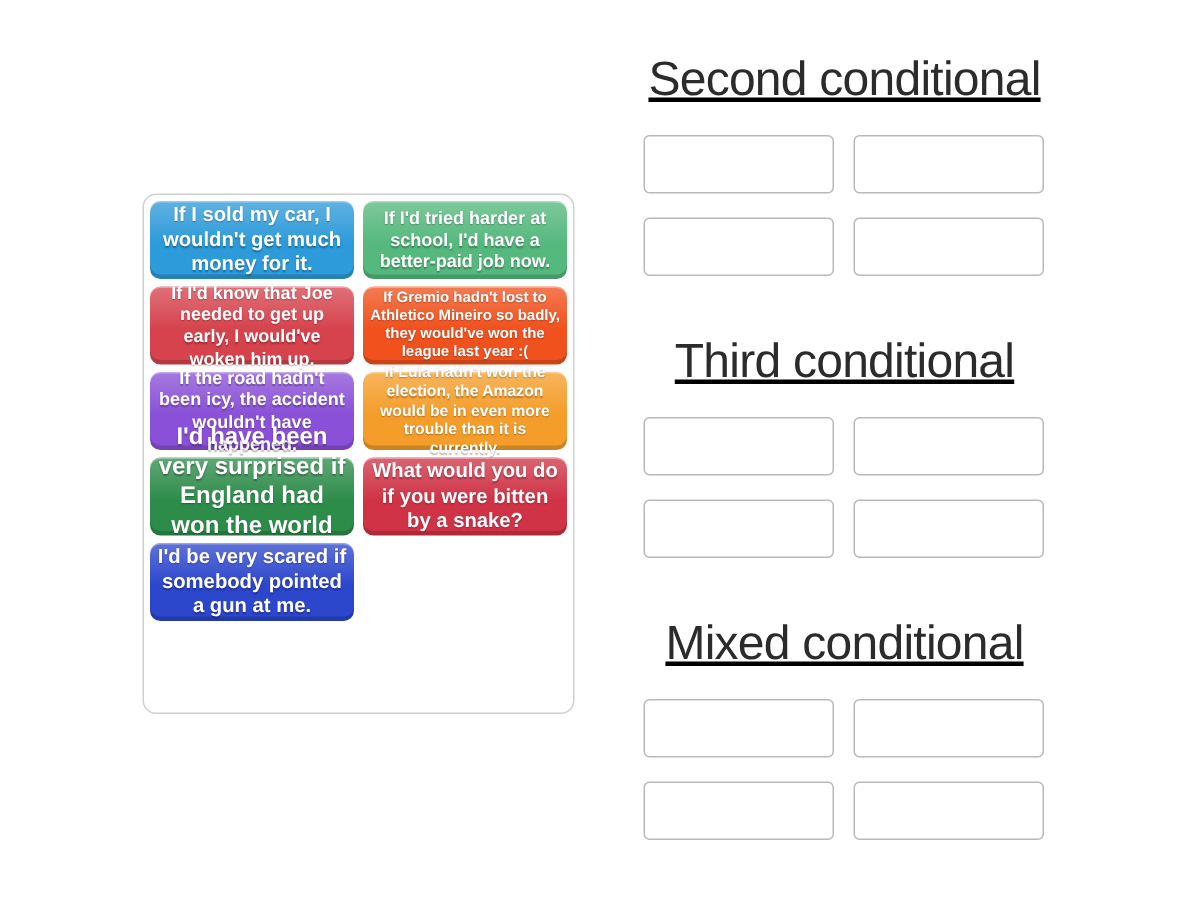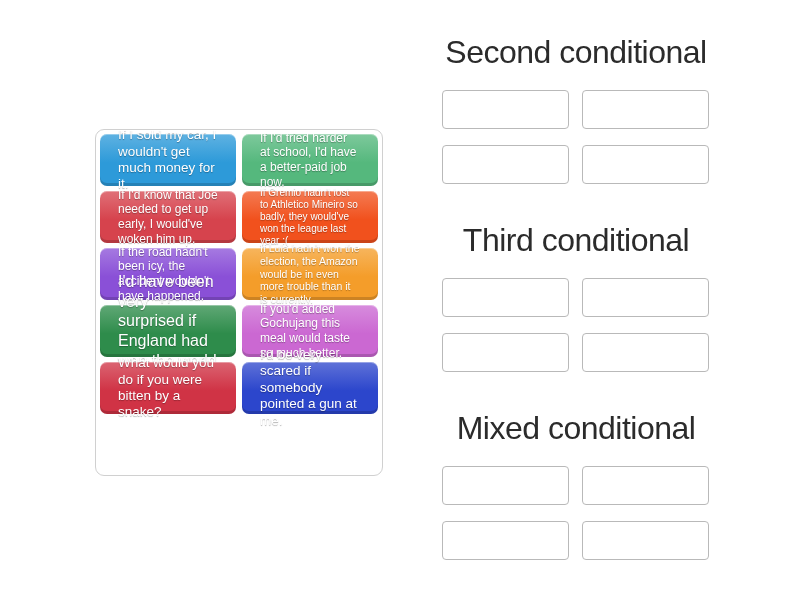--- a/index.html
+++ b/index.html
@@ -11,31 +11,31 @@
 
   
   .tray{
     position:absolute;left:95px;top:129px;
     width:278px;height:337px;padding:4px;
     background:#ffffff;border:1px solid #d0d0d0;border-radius:9px;
     display:grid;grid-template-columns:136px 136px;grid-auto-rows:52px;
     column-gap:6px;row-gap:5px;box-sizing:content-box;
   }
   .card{
-    border-radius:7px;color:#ffffff;font-weight:normal;
-    display:flex;align-items:center;justify-content:center;
-    padding:2px 18px;box-sizing:border-box;line-height:1.22;
+    border-radius:7px;color:#ffffff;font-weight:bold;
+    display:flex;align-items:center;justify-content:center;text-align:center;
+    padding:2px 4px;box-sizing:border-box;line-height:1.22;
     text-shadow:0 1px 1px rgba(0,0,0,0.3);
     box-shadow:inset 0 1px 0 rgba(255,255,255,0.35), inset 0 -3px 0 rgba(0,0,0,0.16);
     cursor:grab;user-select:none;
   }
 
   
   .groups-col{position:absolute;left:427px;top:0;width:268px;height:600px;}
-  .group{position:absolute;left:15px;width:268px;}
+  .group{position:absolute;left:2px;width:268px;text-decoration:underline;}
   .group-0{top:30px;}
   .group-1{top:218px;}
   .group-2{top:406px;}
   .group-title{
     position:relative;left:50%;transform:translateX(-50%);
     width:max-content;white-space:nowrap;
     font-size:32px;line-height:44px;color:#2b2b2b;
     margin:0 0 16px 0;font-weight:normal;letter-spacing:-0.5px;
   }
   .slots{
@@ -53,21 +53,20 @@
 <div class="page">
 
   <div class="tray" id="card-grid">
       <div class="card" style="font-size: 13.5px; background: linear-gradient(rgb(95, 178, 226) 0%, rgb(45, 154, 217) 55%);">If I sold my car, I wouldn't get much money for it.</div>
       <div class="card" style="font-size: 12px; background: linear-gradient(rgb(126, 201, 156) 0%, rgb(85, 184, 125) 55%);">If I'd tried harder at school, I'd have a better-paid job now.</div>
       <div class="card" style="font-size: 12px; background: linear-gradient(rgb(224, 112, 120) 0%, rgb(214, 67, 77) 55%);">If I'd know that Joe needed to get up early, I would've woken him up.</div>
       <div class="card" style="font-size: 10px; background: linear-gradient(rgb(244, 123, 83) 0%, rgb(241, 81, 29) 55%);">If Gremio hadn't lost to Athletico Mineiro so badly, they would've won the league last year :(</div>
       <div class="card" style="font-size: 12px; background: linear-gradient(rgb(166, 122, 225) 0%, rgb(138, 80, 215) 55%);">If the road hadn't been icy, the accident wouldn't have happened.</div>
       <div class="card" style="font-size: 10.5px; background: linear-gradient(rgb(247, 181, 93) 0%, rgb(244, 157, 42) 55%);">If Lula hadn't won the election, the Amazon would be in even more trouble than it is currently.</div>
       <div class="card" style="font-size: 16px; background: linear-gradient(rgb(96, 168, 118) 0%, rgb(46, 140, 75) 55%);">I'd have been very surprised if England had won the world cup in 2022.</div>
-      <div class="card" style="font-size: 12px; background: linear-gradient(rgb(215, 140, 221) 0%, rgb(203, 104, 210) 55%);">If you'd added Gochujang this meal would taste so much better.</div>
       <div class="card" style="font-size: 13.5px; background: linear-gradient(rgb(219, 100, 114) 0%, rgb(208, 51, 69) 55%);">What would you do if you were bitten by a snake?</div>
       <div class="card" style="font-size: 13.5px; background: linear-gradient(rgb(95, 114, 216) 0%, rgb(44, 70, 204) 55%);">I'd be very scared if somebody pointed a gun at me.</div>
     </div>
 
   <div class="groups-col">
 
     <div class="group group-0">
       <h2 class="group-title">Second conditional</h2>
       <div class="slots">
           <div class="slot"></div>

